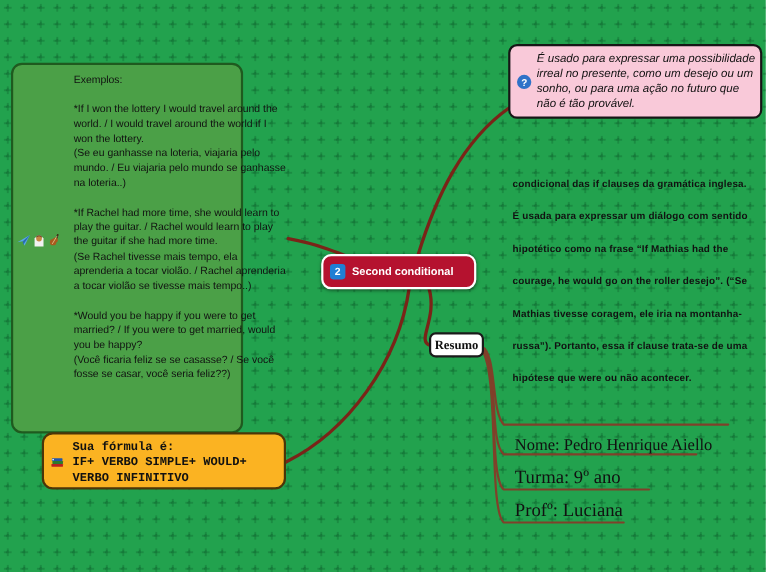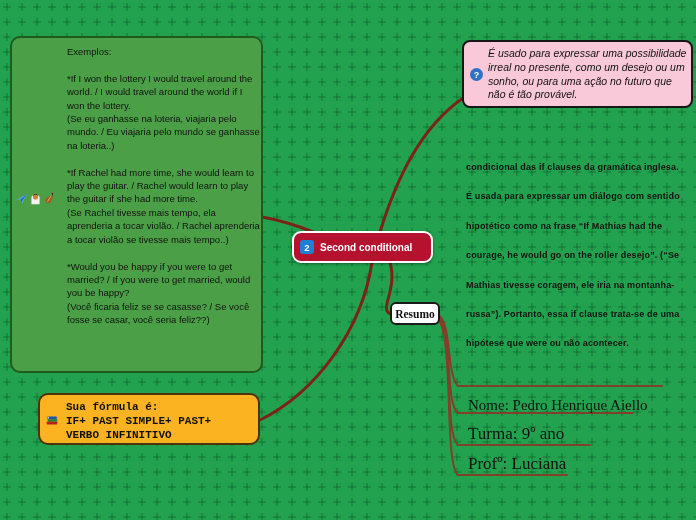--- a/index.html
+++ b/index.html
@@ -9,21 +9,21 @@
     background-image:
       radial-gradient(4px 1.3px at 7px 7px, rgba(0,60,25,.22) 0 99%, transparent 100%),
       radial-gradient(1.3px 4px at 7px 7px, rgba(0,60,25,.22) 0 99%, transparent 100%);
     background-size:15px 15px;
     font-family:"Liberation Sans", sans-serif;
   }
   svg.branches{position:absolute;left:0;top:0;z-index:1;pointer-events:none;}
   .node{position:absolute;z-index:2;box-sizing:border-box;}
 
   
-  .examples-box{left:10px;top:36px;width:253px;height:337px;background:#4ba047;
+  .examples-box{left:10px;top:57px;width:211px;height:337px;background:#4ba047;
     border:2px solid #1f5a1f;border-radius:10px;}
   .examples-text{position:absolute;left:55px;top:7px;width:194px;
     font-size:9.5px;line-height:13.4px;color:#111;white-space:pre-line;}
   .node-icons{position:absolute;left:3px;top:153px;display:flex;gap:1px;align-items:center;}
 
   
   .formula-box{left:38px;top:393px;width:222px;height:52px;background:#fbb322;
     border:2px solid #4b3508;border-radius:10px;}
   .formula-text{position:absolute;left:26px;top:5px;
     font-family:"Liberation Mono", monospace;font-weight:bold;font-size:11px;line-height:14px;color:#111;}
@@ -122,21 +122,21 @@
     <span class="books-icon">
       <svg width="14" height="14" viewBox="0 0 16 16">
         <rect x="2" y="10" width="12" height="3" rx="0.5" fill="#b92020"></rect>
         <rect x="3" y="7" width="11" height="3" rx="0.5" fill="#2d7a2d"></rect>
         <rect x="2.5" y="4" width="11" height="3" rx="0.5" fill="#2255aa"></rect>
         <rect x="3" y="4.8" width="1.5" height="1.4" fill="#fff"></rect>
       </svg>
     </span>
     <div class="formula-text">
       <div>Sua fórmula é:</div>
-      <div>IF+ PAST SIMPLE+ PAST+</div>
+      <div>IF+ VERBO SIMPLE+ WOULD+</div>
       <div>VERBO INFINITIVO</div>
     </div>
   </div>
 
   <div class="node central">
     <span class="badge">2</span>
     <span class="central-label">Second conditional</span>
   </div>
 
   <div class="node definition-box">

